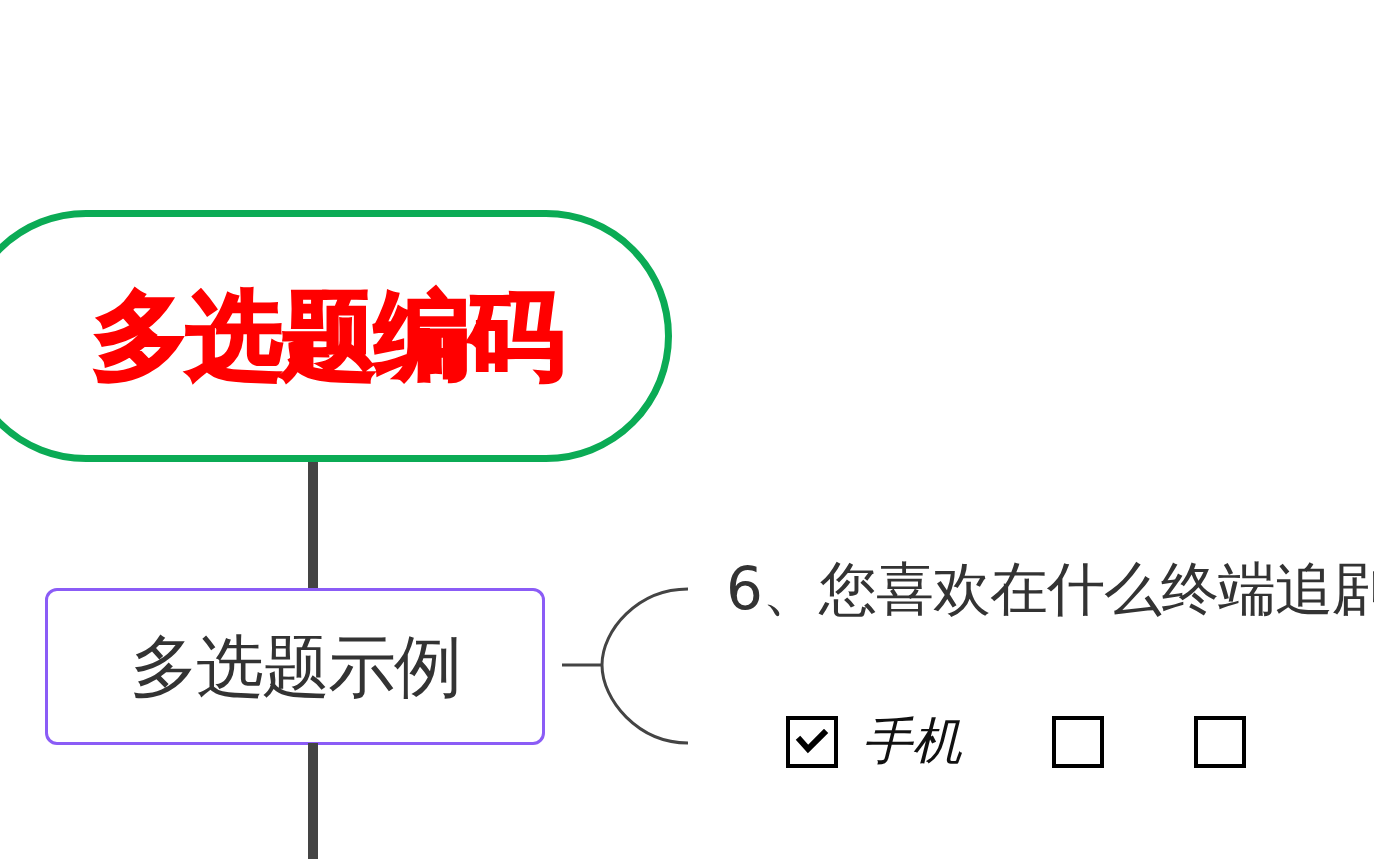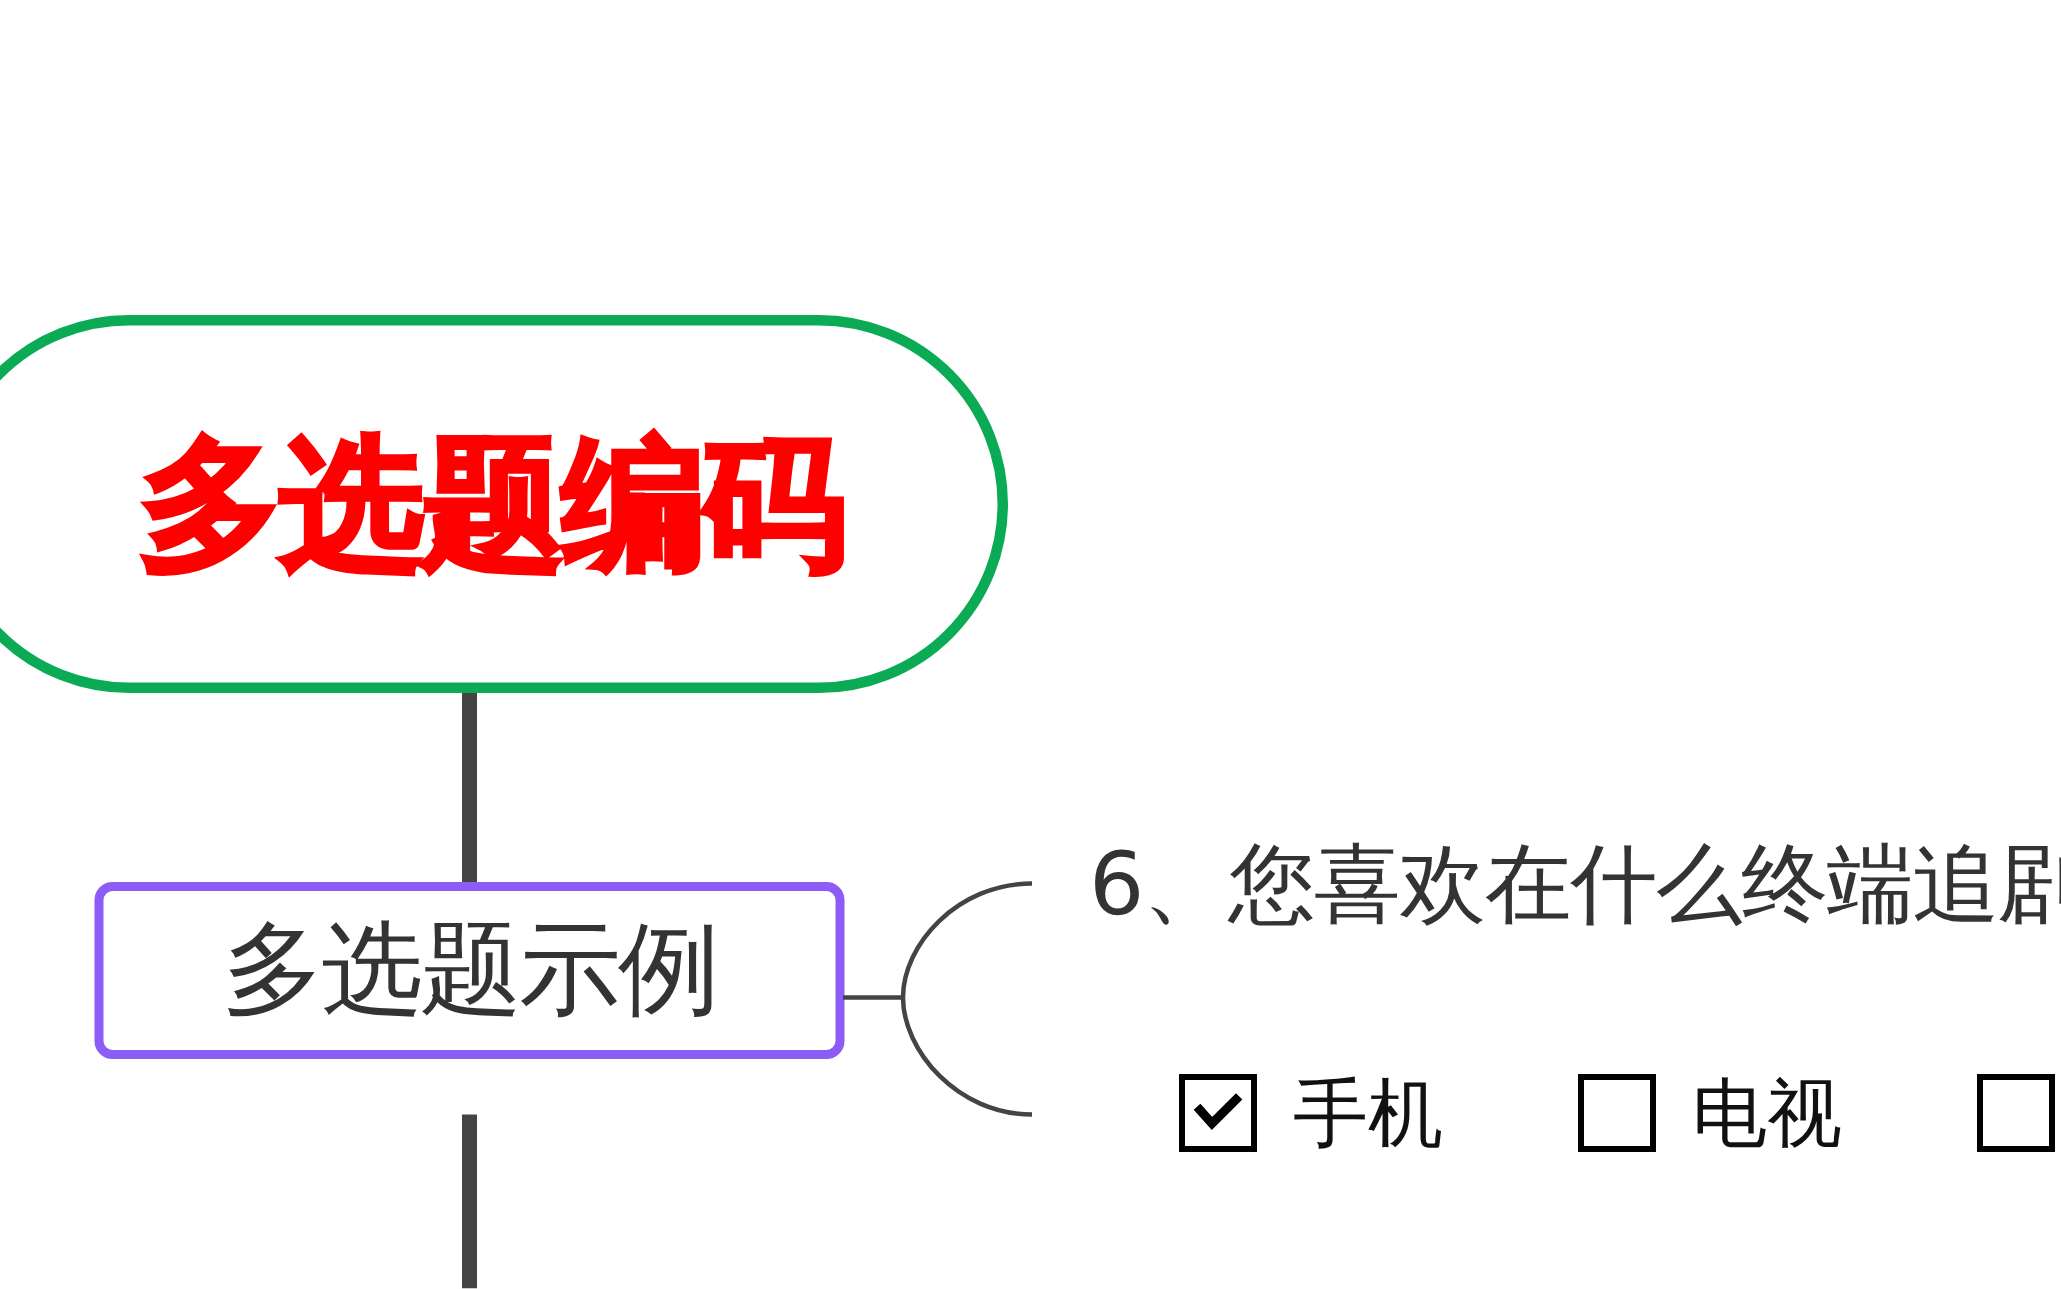--- a/index.html
+++ b/index.html
@@ -42,26 +42,26 @@
     -webkit-text-stroke: 3px #ff0000;
     transform: scaleX(1.0);
   }
   .connector-v {
     position: absolute;
     background: #444444;
     width: 10px;
   }
   .child-node {
     position: absolute;
-    left: 63px;
+    left: 45px;
     top: 588px;
     width: 500px;
-    height: 118px;
+    height: 157px;
     box-sizing: border-box;
-    border: 6px solid #8b5cf6;
+    border: 3px solid #8b5cf6;
     border-radius: 12px;
     background: #ffffff;
     display: flex;
     align-items: center;
     justify-content: center;
   }
   .child-title {
     color: #333333;
     font-size: 68px;
     line-height: 1;
@@ -87,22 +87,23 @@
   .options {
     position: absolute;
     left: 786px;
     top: 716px;
     display: flex;
     align-items: center;
     white-space: nowrap;
   }
   .option {
     display: flex;
-    align-items: center;
+    align-items: flex-start;
     margin-right: 90px;
+    font-style: italic;
   }
   .option:nth-child(2) { margin-right: 90px; }
   .checkbox {
     width: 52px;
     height: 52px;
     box-sizing: border-box;
     border: 4px solid #000000;
     background: #ffffff;
     position: relative;
     display: flex;
@@ -145,21 +146,20 @@
     <div class="option">
       <div class="checkbox">
         <svg viewBox="0 0 34 34">
           <path d="M5 15 L13 24 L29 8" fill="none" stroke="#000000" stroke-width="6" stroke-linecap="square"></path>
         </svg>
       </div>
       <span class="option-label">手机</span>
     </div>
     <div class="option">
       <div class="checkbox"></div>
-      <span class="option-label">电视</span>
     </div>
     <div class="option">
       <div class="checkbox"></div>
       <span class="option-label"></span>
     </div>
   </div>
 
 </div>
 
 </body></html>

